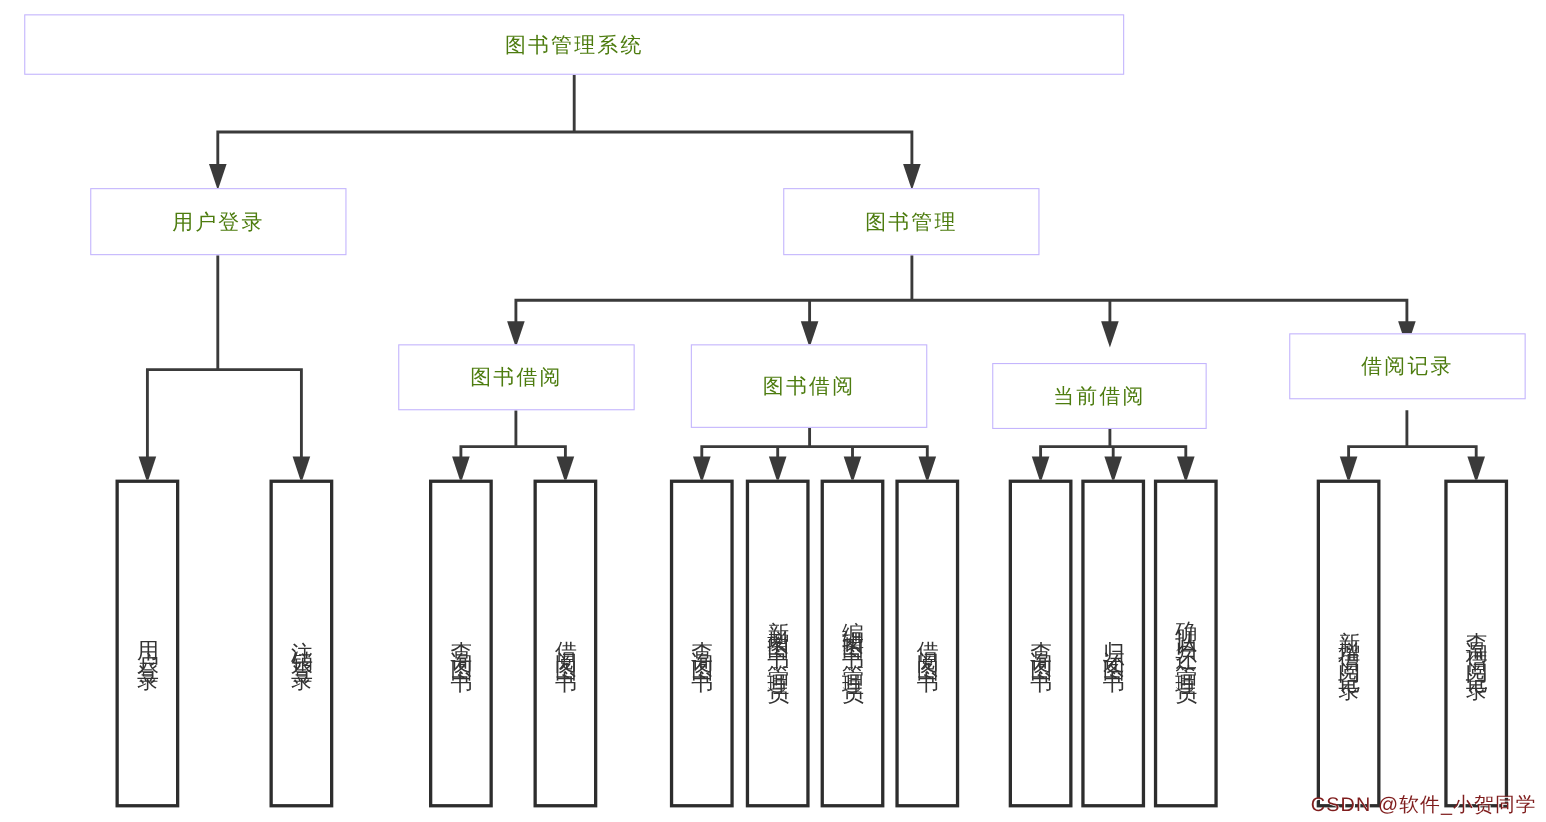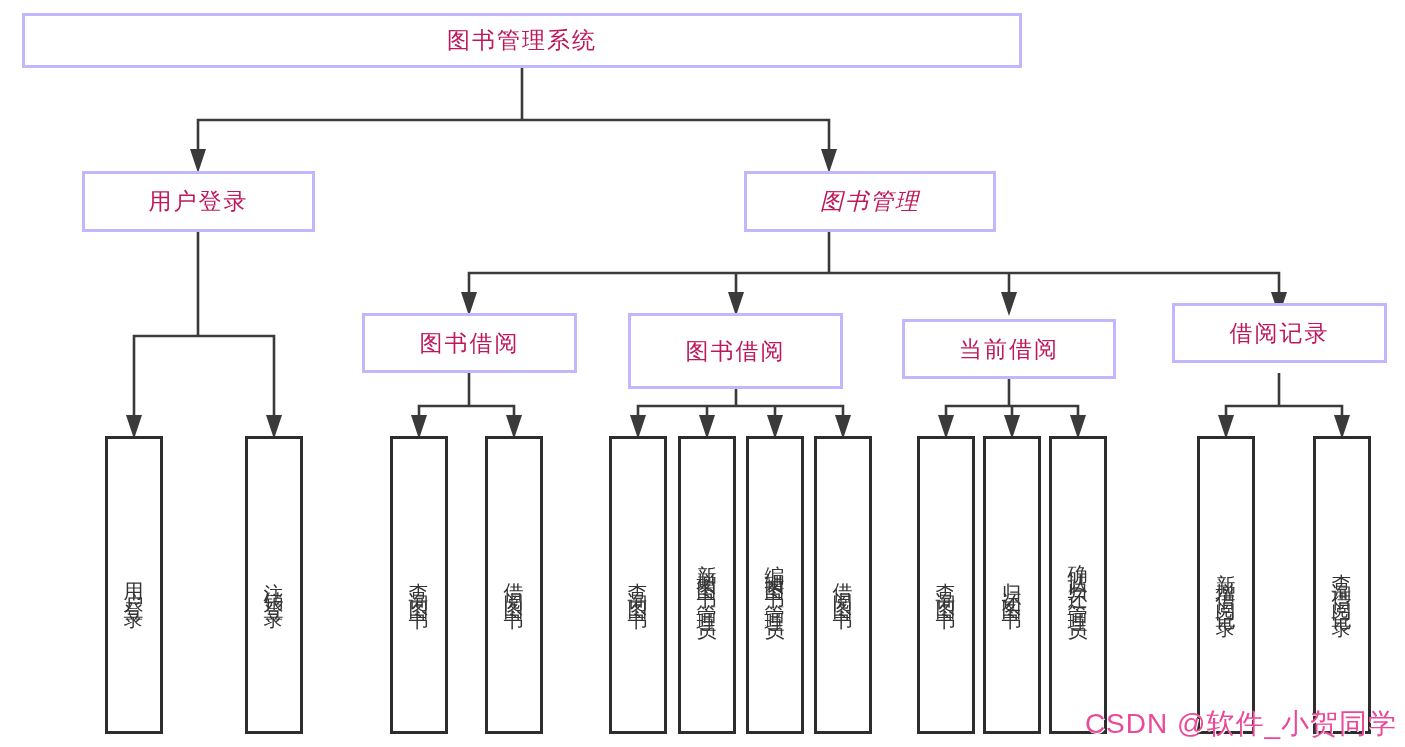--- a/index.html
+++ b/index.html
@@ -18,28 +18,28 @@
   #connector-layer {
     position: absolute;
     left: 0; top: 0;
     width: 1405px;
     height: 747px;
     pointer-events: none;
   }
   .hbox {
     position: absolute;
     box-sizing: border-box;
-    border: 3px solid #c4b5fd;
+    border: 1px solid #c4b5fd;
     background: #ffffff;
     display: flex;
     align-items: center;
     justify-content: center;
-    font-size: 23px;
+    font-size: 19px;
     letter-spacing: 2px;
-    color: #be185d;
+    color: #4d7c0f;
     z-index: 2;
   }
   .vbox {
     position: absolute;
     box-sizing: border-box;
     border: 3px solid #2d2d2d;
     background: #ffffff;
     width: 58px;
     top: 436px;
     height: 298px;
@@ -58,22 +58,22 @@
     white-space: nowrap;
   }
   .vbox.long span {
     letter-spacing: 8px;
     font-size: 20px;
   }
   #watermark {
     position: absolute;
     right: 8px;
     bottom: 4px;
-    font-size: 28px;
-    color: #ec4899;
+    font-size: 18px;
+    color: #7f1d1d;
     letter-spacing: 1px;
     text-shadow: 1px 1px 0 #ffffff;
     z-index: 3;
     white-space: nowrap;
   }
 </style>
 </head>
 <body>
 
 <div id="canvas">
@@ -115,25 +115,25 @@
     <use href="#arr" transform="translate(946,439)"></use>
     <use href="#arr" transform="translate(1012,439)"></use>
     <use href="#arr" transform="translate(1078,439)"></use>
     <use href="#arr" transform="translate(1226,439)"></use>
     <use href="#arr" transform="translate(1342,439)"></use>
   </svg>
 
   <div class="hbox" style="left:22px; top:13px; width:1000px; height:55px;">图书管理系统</div>
 
   <div class="hbox" style="left:82px; top:171px; width:233px; height:61px;">用户登录</div>
-  <div class="hbox" style="left:744px; top:171px; width:252px; height:61px;font-style:italic;">图书管理</div>
+  <div class="hbox" style="left:712px; top:171px; width:233px; height:61px;">图书管理</div>
 
   <div class="hbox" style="left:362px; top:313px; width:215px; height:60px;">图书借阅</div>
   <div class="hbox" style="left:628px; top:313px; width:215px; height:76px;">图书借阅</div>
-  <div class="hbox" style="left:902px; top:319px; width:214px; height:60px;">当前借阅</div>
+  <div class="hbox" style="left:902px; top:330px; width:195px; height:60px;">当前借阅</div>
   <div class="hbox" style="left:1172px; top:303px; width:215px; height:60px;">借阅记录</div>
 
   <div class="vbox" style="left:105px;">
     <span>用户登录</span>
   </div>
   <div class="vbox" style="left:245px;">
     <span>注销登录</span>
   </div>
 
   <div class="vbox" style="left:390px;">

